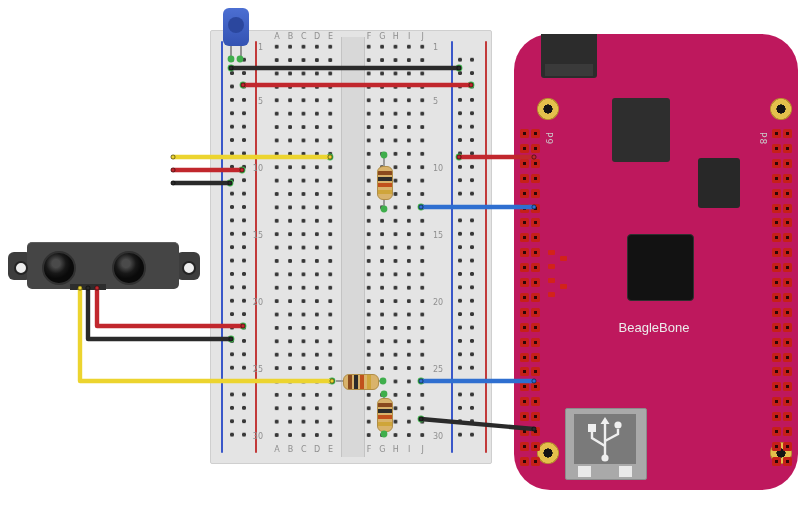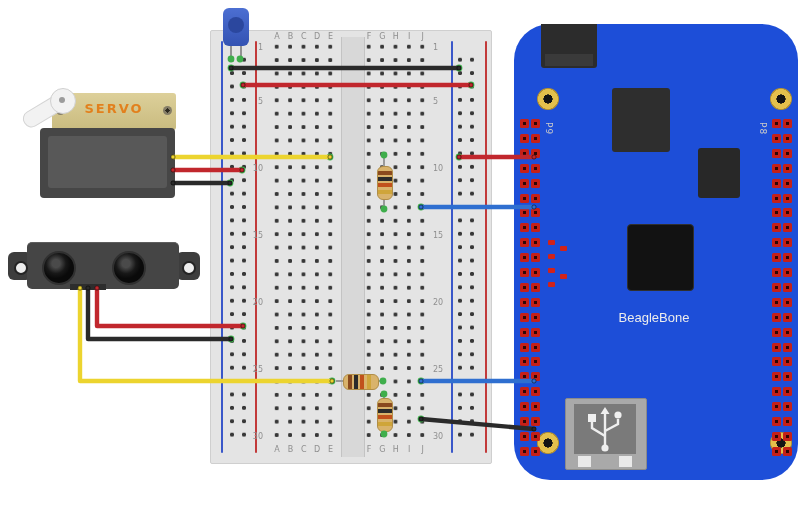--- a/index.html
+++ b/index.html
@@ -71,21 +71,21 @@
         <div class="bb-label" style="position: absolute; left: 222px; top: 199.6px; width: 18px; text-align: left;">15</div>
         <div class="bb-label" style="position: absolute; left: 34px; top: 266.6px; width: 18px; text-align: right;">20</div>
         <div class="bb-label" style="position: absolute; left: 222px; top: 266.6px; width: 18px; text-align: left;">20</div>
         <div class="bb-label" style="position: absolute; left: 34px; top: 333.6px; width: 18px; text-align: right;">25</div>
         <div class="bb-label" style="position: absolute; left: 222px; top: 333.6px; width: 18px; text-align: left;">25</div>
         <div class="bb-label" style="position: absolute; left: 34px; top: 400.6px; width: 18px; text-align: right;">30</div>
         <div class="bb-label" style="position: absolute; left: 222px; top: 400.6px; width: 18px; text-align: left;">30</div>
       </div>
   </div>
 
-  <div id="bbb" class="abs" style="left:514px;top:24px;width:284px;height:456px;background:#1d4ed8;border-radius:36px;">
+  <div id="bbb" class="abs" style="left:514px;top:34px;width:284px;height:456px;background:#be185d;border-radius:36px;">
     <div class="abs" style="left:27px;top:0;width:56px;height:44px;background:#2c2c2c;border-radius:0 0 3px 3px;"></div>
     <div class="abs" style="left:31px;top:30px;width:48px;height:12px;background:#3a3a3a;"></div>
     <div class="abs mount-hole" style="left:23px;top:64px;"></div>
     <div class="abs mount-hole" style="left:256px;top:64px;"></div>
     <div class="abs mount-hole" style="left:23px;top:408px;"></div>
     <div class="abs mount-hole" style="left:256px;top:408px;"></div>
     <div class="abs" style="left:98px;top:64px;width:58px;height:64px;background:#2e2e2e;border-radius:3px;"></div>
     <div class="abs" style="left:184px;top:124px;width:42px;height:50px;background:#282828;border-radius:3px;"></div>
     <div class="abs" style="left:113px;top:200px;width:65px;height:65px;background:#121212;border:1px solid #2f2f2f;border-radius:4px;"></div>
     <div class="led" style="left:34px;top:216px;"></div>
@@ -201,31 +201,20 @@
       <div class="pin" style="position: absolute; left: 258px; top: 378.1px;"></div>
       <div class="pin" style="position: absolute; left: 269px; top: 378.1px;"></div>
       <div class="pin" style="position: absolute; left: 258px; top: 393px;"></div>
       <div class="pin" style="position: absolute; left: 269px; top: 393px;"></div>
       <div class="pin" style="position: absolute; left: 258px; top: 407.9px;"></div>
       <div class="pin" style="position: absolute; left: 269px; top: 407.9px;"></div>
       <div class="pin" style="position: absolute; left: 258px; top: 422.8px;"></div>
       <div class="pin" style="position: absolute; left: 269px; top: 422.8px;"></div>
     </div>
 
-  <div class="abs" style="left:30px;top:70px;width:150px;height:130px;">
-    <div class="abs" style="left:22px;top:23px;width:124px;height:37px;background:linear-gradient(180deg,#ddd09a,#c9bb7f);border-radius:3px;"></div>
-    <div class="abs" style="left:22px;top:31px;width:124px;text-align:center;font-family:'DejaVu Sans',sans-serif;font-weight:bold;font-size:13px;letter-spacing:2px;color:#e2801d;">SERVO</div>
-    <div class="abs screw" style="left:26px;top:36px;"></div>
-    <div class="abs screw" style="left:133px;top:36px;"></div>
-    <div class="abs" style="left:10px;top:58px;width:135px;height:70px;background:#464646;border-radius:4px;"></div>
-    <div class="abs" style="left:18px;top:66px;width:119px;height:52px;background:#585858;border-radius:3px;"></div>
-    <div class="abs" style="left:-12px;top:22px;width:42px;height:15px;background:#f2f2f2;border:1px solid #d4d4d4;border-radius:8px;transform:rotate(-31deg);transform-origin:100% 50%;"></div>
-    <div class="abs" style="left:20px;top:18px;width:24px;height:24px;background:#f2f2f2;border:1px solid #d0d0d0;border-radius:50%;"></div>
-    <div class="abs" style="left:29px;top:27px;width:6px;height:6px;background:#9c9c9c;border-radius:50%;"></div>
-  </div>
 
   <div class="abs" style="left:8px;top:240px;width:192px;height:50px;">
     <div class="abs" style="left:0;top:12px;width:24px;height:28px;background:#3d3d3d;border-radius:6px;"></div>
     <div class="abs" style="left:168px;top:12px;width:24px;height:28px;background:#3d3d3d;border-radius:6px;"></div>
     <div class="abs" style="left:19px;top:2px;width:152px;height:46px;background:#454545;border-top:1px solid #5e5e5e;border-radius:5px;"></div>
     <div class="abs earhole" style="left:6px;top:21px;"></div>
     <div class="abs earhole" style="left:174px;top:21px;"></div>
     <div class="abs lens" style="left:34px;top:11px;"></div>
     <div class="abs lens" style="left:104px;top:11px;"></div>
     <div class="abs" style="left:62px;top:44px;width:36px;height:6px;background:#2d2d2d;"></div>

